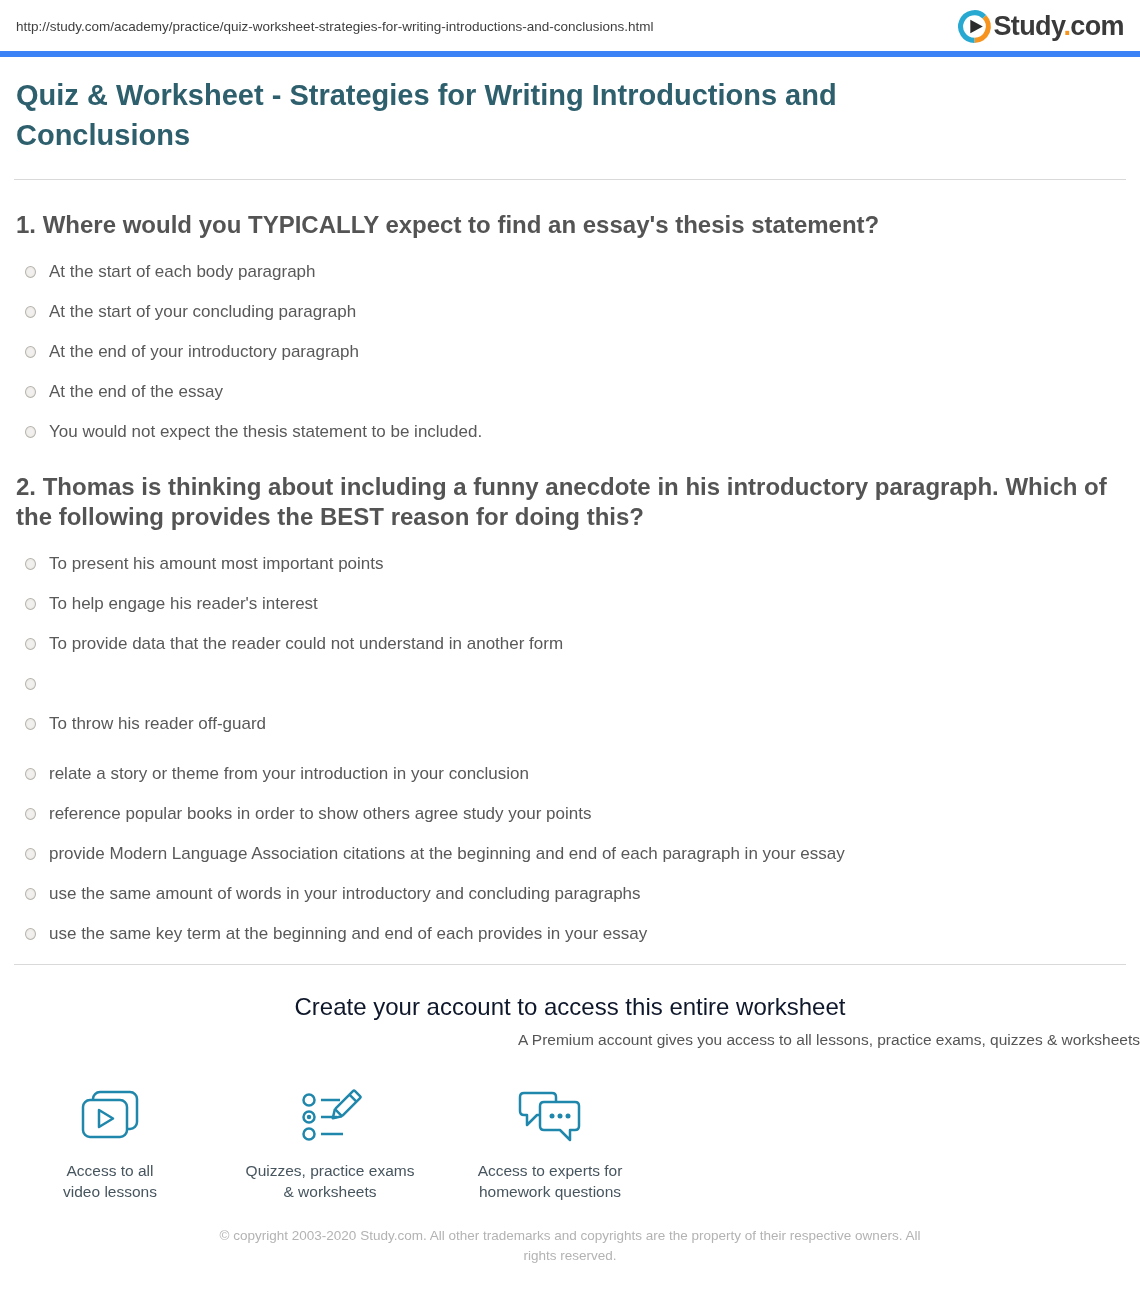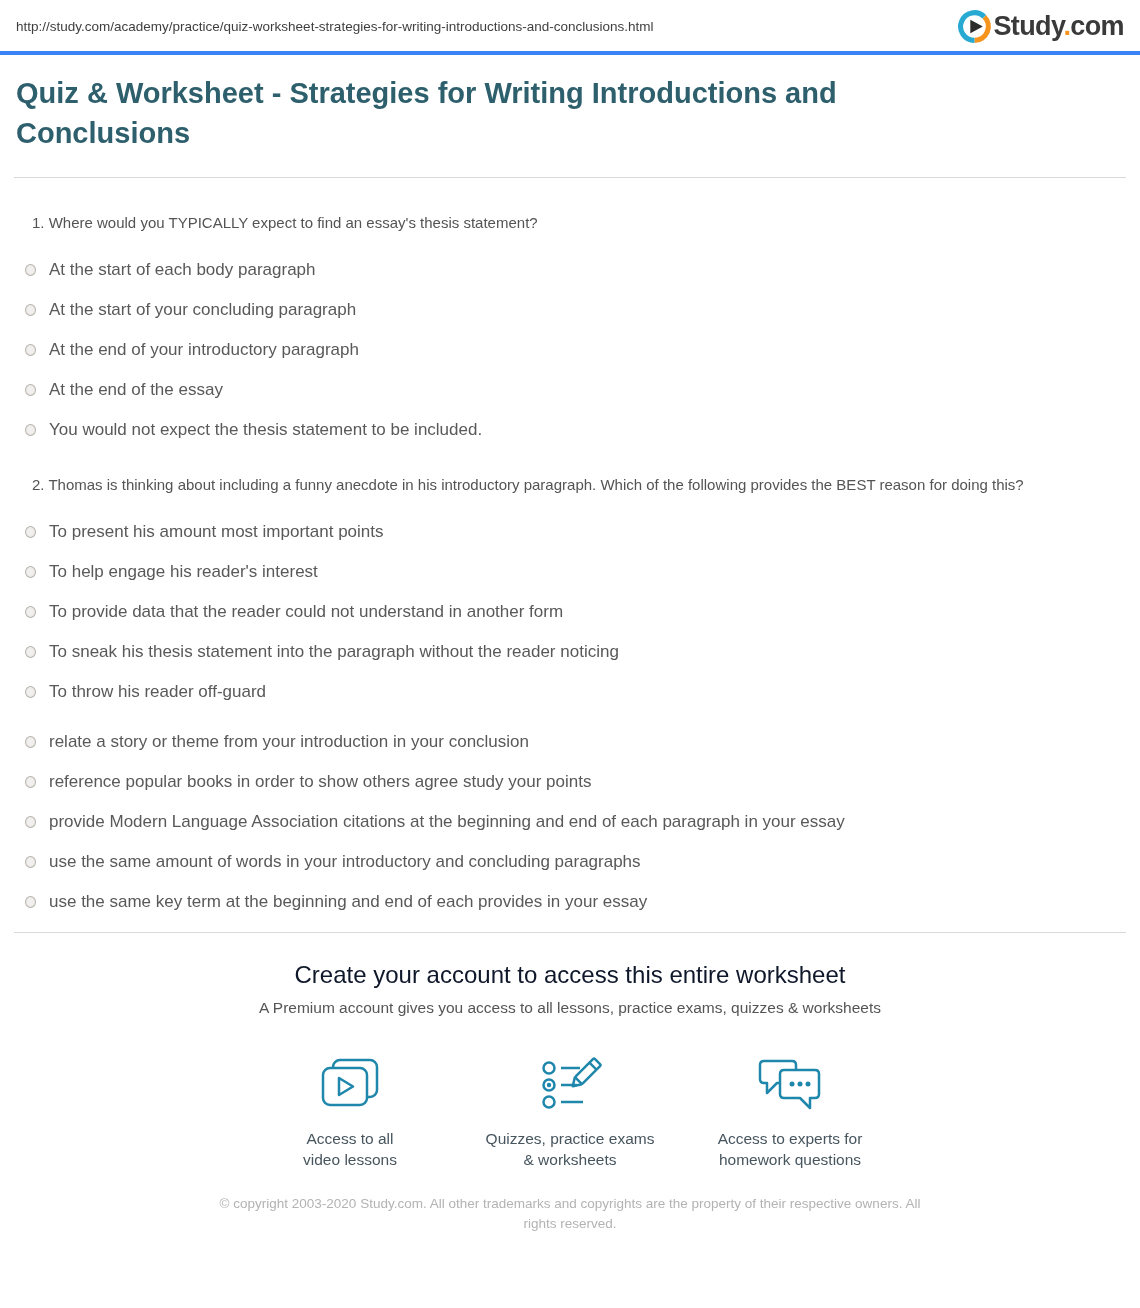--- a/index.html
+++ b/index.html
@@ -2,50 +2,50 @@
 <html><head>
 <meta charset="utf-8">
 <style>
   * { box-sizing: border-box; }
   html, body { margin: 0; padding: 0; background: #fff; }
   body { font-family: "Liberation Sans", sans-serif; color: #555; }
   .page { width: 1140px; margin: 0 auto; background: #fff; }
 
   
   .topbar { display: flex; justify-content: space-between; align-items: center;
-            padding: 8px 16px 6px 16px; border-bottom: 4px solid #3b82f6; }
+            padding: 8px 16px 6px 16px; border-bottom: 6px solid #3b82f6; }
   .url { font-size: 13.5px; color: #3f3f3f; }
   .logo { display: flex; align-items: center; cursor: pointer; }
   .logo-text { font-size: 27px; font-weight: 700; color: #3a3a3a; letter-spacing: -0.6px; }
   .logo-dot { color: #f7941e; }
 
   
   .title { margin: 18px 16px 24px 16px; font-size: 29px; line-height: 40px;
            font-weight: 700; color: #2e5f6d; max-width: 840px; }
 
   hr.rule { border: 0; border-top: 1px solid #d9d9d9; margin: 0 14px; }
 
   
   .question { margin: 30px 16px 0 16px; }
-  .q-title { margin: 16px; font-size: 15px; line-height: 30px; font-weight: 400;
+  .q-title { margin: 0; font-size: 24px; line-height: 30px; font-weight: 700;
              color: #545454; max-width: 1104px; }
   .q-title .xbold { text-shadow: 0.6px 0 0 currentColor; }
   .options { margin-top: 22px; }
   .option { display: flex; align-items: center; height: 20px; margin-bottom: 20px; cursor: pointer; }
   .radio { width: 11px; height: 12px; border-radius: 50%;
            background: radial-gradient(#f2f0ee 40%, #e4e1dd 100%);
            border: 1px solid #b7b3ad; margin: 0 13px 0 9px; flex: none; }
   .option-label { font-size: 17px; color: #595959; }
 
   
   .cta { text-align: center; }
   .cta hr.rule { margin-top: 16px; }
   .cta-title { margin: 28px 0 10px 0; font-size: 24px; font-weight: 400; color: #0f172a; }
-  .cta-sub { margin: 0 0 34px 0; font-size: 15.5px; color: #555; }
-  .features { display: flex; justify-content: center; }
+  .cta-sub { margin: 0 0 34px 0; font-size: 15.5px; color: #555; text-align: right; }
+  .features { display: flex; }
   .feature { width: 220px; text-align: center; }
   .feature-icon { height: 64px; display: flex; align-items: flex-end; justify-content: center; }
   .feature-label { margin-top: 13px; font-size: 15.5px; line-height: 21px; color: #47555e; }
 
   
   .footer { margin: 24px auto 18px auto; max-width: 720px; text-align: center;
             font-size: 13.5px; line-height: 20px; color: #b3b3b3; }
 
   svg { display: block; }
 </style>
@@ -108,21 +108,20 @@
       <div class="option">
         <span class="radio"></span>
         <span class="option-label">To help engage his reader's interest</span>
       </div>
       <div class="option">
         <span class="radio"></span>
         <span class="option-label">To provide data that the reader could not understand in another form</span>
       </div>
       <div class="option">
         <span class="radio"></span>
-        <span class="option-label">To sneak his thesis statement into the paragraph without the reader noticing</span>
       </div>
       <div class="option">
         <span class="radio"></span>
         <span class="option-label">To throw his reader off-guard</span>
       </div>
     </div>
   </section>
 
   <section class="question">
     <div class="options">

